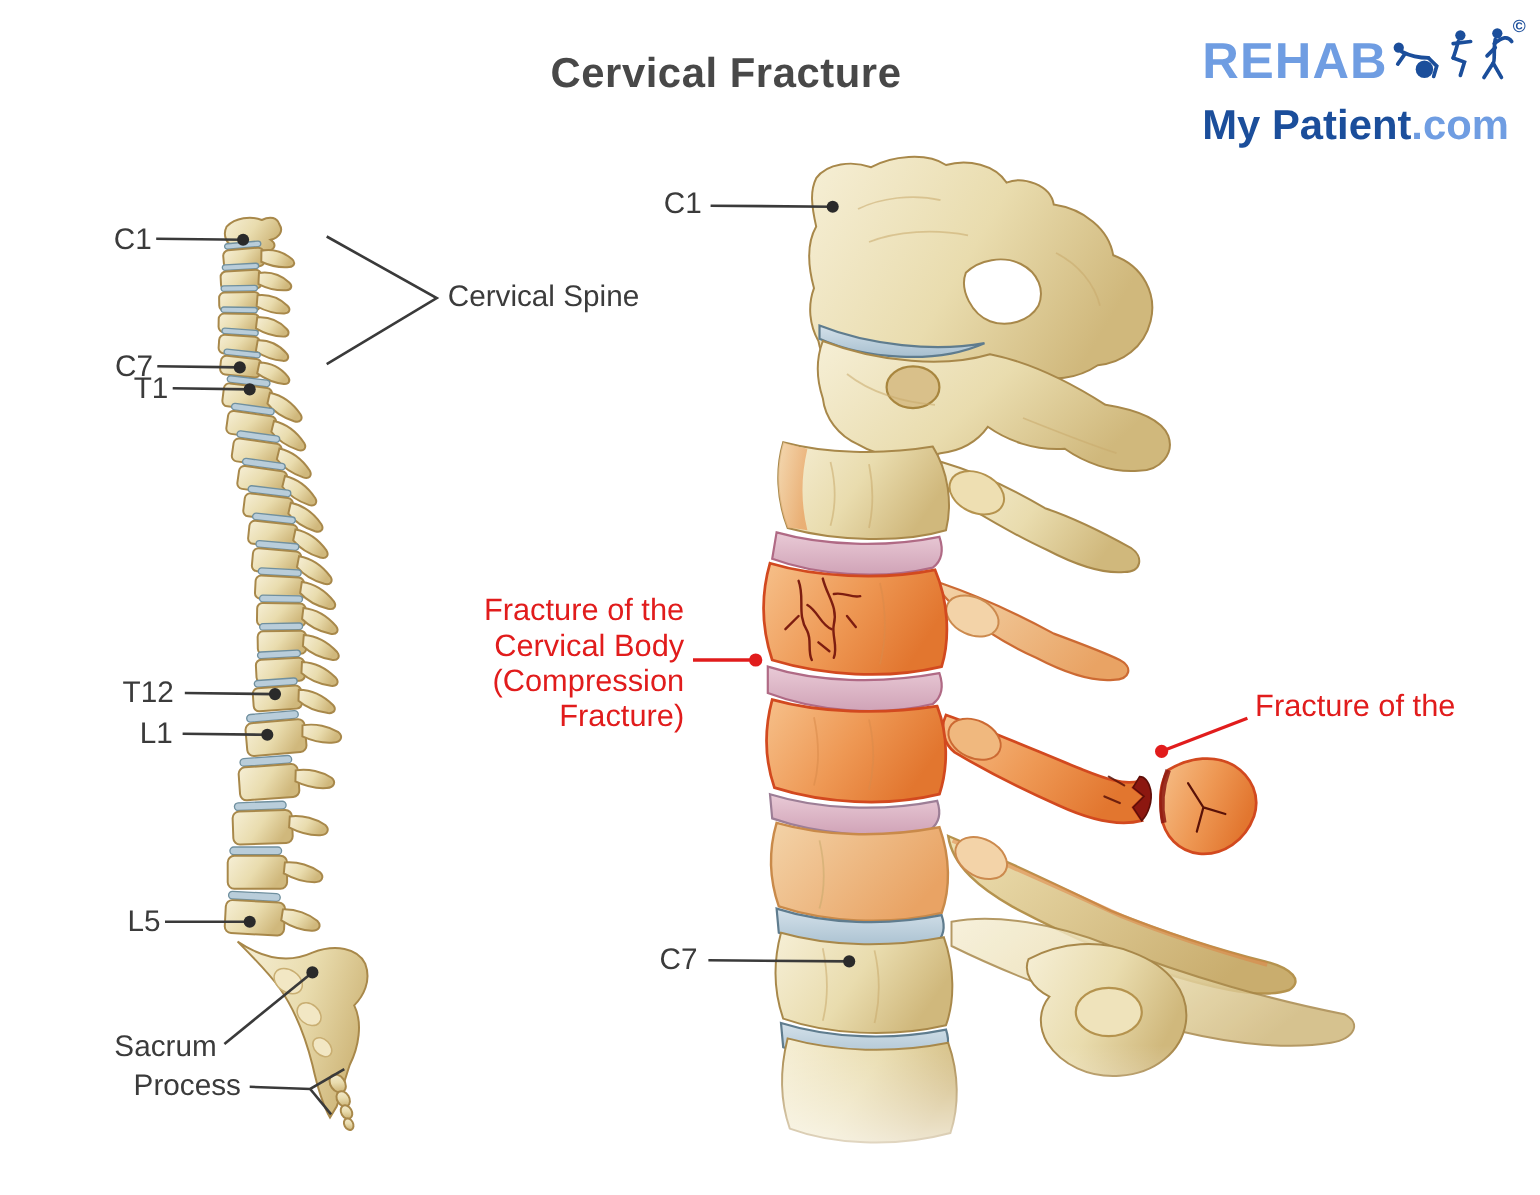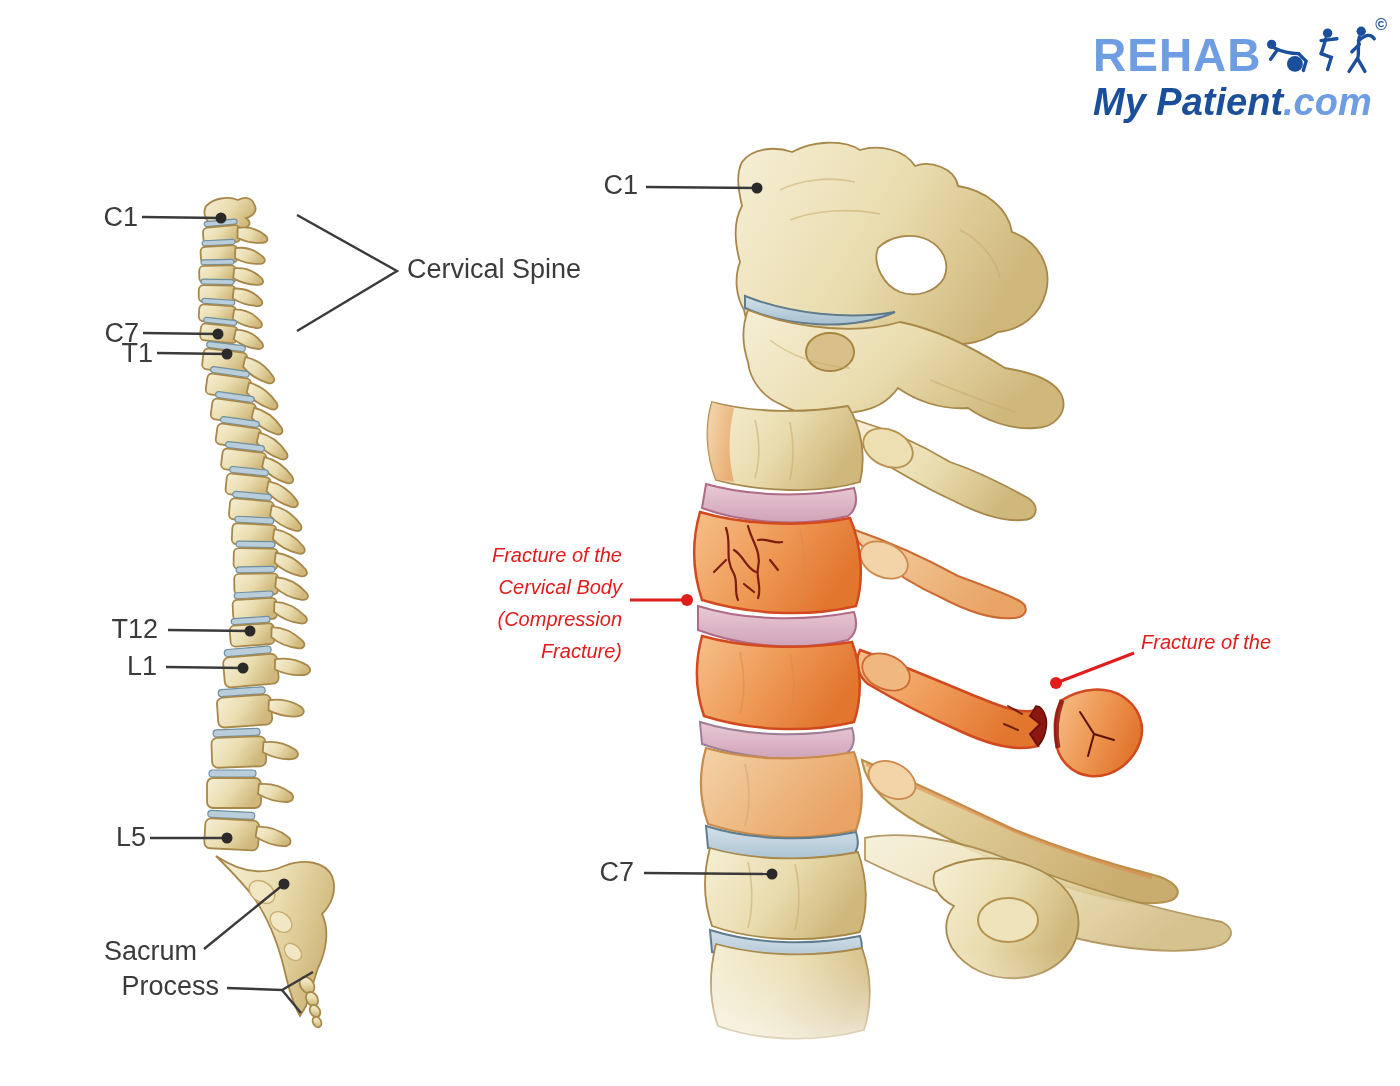--- a/index.html
+++ b/index.html
@@ -7,37 +7,37 @@
          font-family:"Liberation Sans",sans-serif;}
   
   #title{position:absolute;left:400px;top:46px;width:520px;text-align:center;
          font-size:38px;font-weight:bold;color:#484848;letter-spacing:.5px;}
   
   #logo{position:absolute;left:1093px;top:26px;width:290px;}
   #logo .row1{display:flex;align-items:flex-end;position:relative;height:54px;}
   #logo .rehab{font-size:46px;font-weight:bold;color:#6f9de2;letter-spacing:1px;line-height:50px;margin-top:28px;}
   #logo .figs{margin-left:4px;margin-bottom:2px;}
   #logo .copyright{position:absolute;right:-4px;top:-10px;font-size:16px;color:#1b4e9b;font-weight:bold;}
-  #logo .row2{margin-top:2px;line-height:40px;white-space:nowrap;font-style:italic;}
+  #logo .row2{margin-top:14px;line-height:40px;white-space:nowrap;}
   #logo .mypatient{font-size:38px;font-weight:bold;color:#1b4e9b;}
   #logo .dotcom{font-size:38px;font-weight:bold;color:#6f9de2;}
   
   .lbl{position:absolute;font-size:27px;color:#3b3b3b;white-space:nowrap;}
   #lbl-c1-left   {right:1262px;top:202px;}
   #lbl-cervical  {left:407px;  top:254px;}
   #lbl-c7-left   {right:1261px;top:318px;}
   #lbl-t1-left   {right:1247px;top:338px;}
   #lbl-t12       {right:1242px;top:614px;}
   #lbl-l1        {right:1243px;top:651px;}
   #lbl-l5        {right:1254px;top:822px;}
   #lbl-sacrum    {right:1203px;top:936px;}
   #lbl-coccyx    {right:1181px;top:971px;}
   #lbl-c1-right  {right:762px; top:170px;}
   #lbl-c7-right  {right:766px; top:857px;}
-  .lbl-red{position:absolute;font-size:20px;color:#e11c1c;white-space:nowrap;font-style:italic;}
+  .lbl-red{position:absolute;font-size:28px;color:#e11c1c;white-space:nowrap;}
   #lbl-compression{right:778px;top:539px;text-align:right;line-height:32px;}
   #lbl-spinous   {left:1141px;top:626px;text-align:left;line-height:32px;}
   
   #art{position:absolute;left:0;top:0;}
   .bone{fill:url(#gBone);stroke:#a8884a;stroke-width:1.8;}
   .disc{fill:#b9cdda;stroke:#70909f;stroke-width:1.2;}
   .leader{stroke:#3a3a3a;stroke-width:2.4;fill:none;}
   .leader-red{stroke:#e11c1c;stroke-width:3;fill:none;}
   .dot{fill:#2a2a2a;}
   .dot-red{fill:#e11c1c;}
@@ -235,20 +235,21 @@
         <circle class="dot" cx="757" cy="188" r="5.5"></circle>
       <line class="leader" x1="644" y1="873" x2="772" y2="874"></line>
         <circle class="dot" cx="772" cy="874" r="5.5"></circle>
       <line class="leader-red" x1="630" y1="600" x2="687" y2="600"></line>
         <circle class="dot-red" cx="687" cy="600" r="6"></circle>
       <line class="leader-red" x1="1134" y1="653" x2="1056" y2="683"></line>
         <circle class="dot-red" cx="1056" cy="683" r="6"></circle>
     </g>
   </svg>
 
+  <div id="title">Cervical Fracture</div>
 
   <div id="logo">
     <div class="row1">
       <span class="rehab">REHAB</span>
       <span class="figs">
         <svg width="112" height="50" viewBox="0 0 120 52">
           <g stroke="#1b4e9b" stroke-width="3.6" stroke-linecap="round" fill="none">
             <circle cx="6" cy="21" r="5" fill="#1b4e9b" stroke="none"></circle>
             <path d="M 9,25 C 17,29 26,31 35,31"></path>
             <path d="M 35,31 L 43,39 L 40,49"></path>

